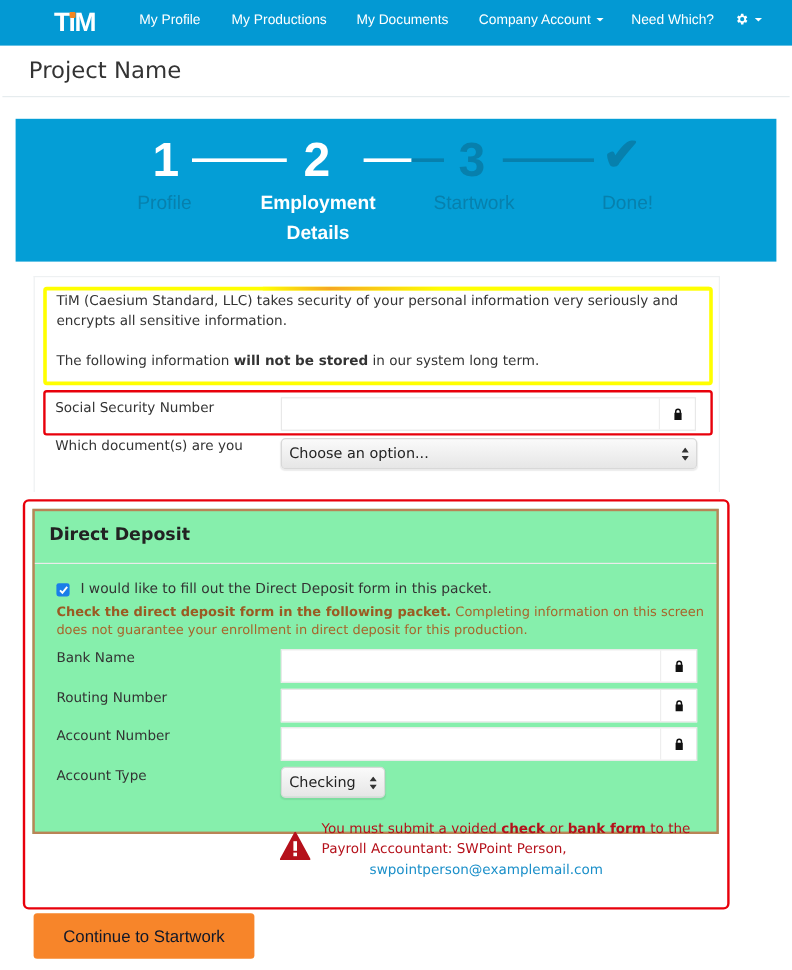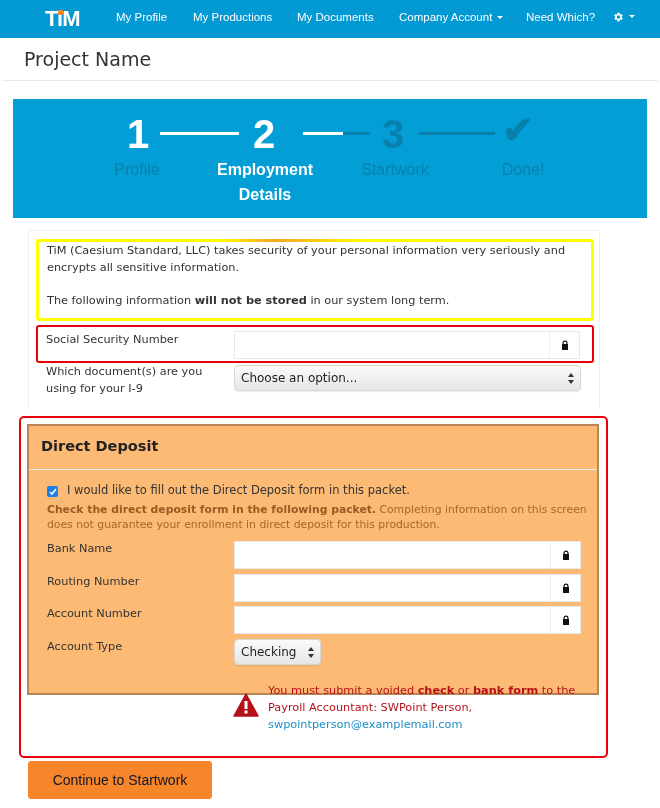--- a/index.html
+++ b/index.html
@@ -38,32 +38,32 @@
   .lock-input { position: absolute; height: 28px; background: #fff; border: 1px solid #e8e8e8; }
   .lock-input input { position: absolute; left: 0; top: 0; width: calc(100% - 30px); height: 100%; border: none; background: transparent; outline: none; padding: 0 6px; font-size: 12px; }
   .lock-input .addon { position: absolute; right: 0; top: 0; width: 30px; height: 100%; border-left: 1px solid #eee; display: flex; align-items: center; justify-content: center; }
   .lock-svg { width: 8px; height: 10px; }
 
   .select { position: absolute; height: 26px; border: 1px solid #d8d8d8; border-radius: 4px; background: linear-gradient(#fafafa, #e6e6e6); font-size: 12px; color: #222; padding: 5px 6px; box-shadow: 0 1px 1px rgba(0,0,0,0.08); cursor: pointer; }
   .select .updown { position: absolute; right: 6px; top: 7px; width: 6px; height: 11px; }
 
   
   .dd-outer { position: absolute; left: 19px; top: 416px; width: 589px; height: 342px; border: 2px solid #e8000b; border-radius: 5px; }
-  .dd-panel { position: absolute; left: 27px; top: 424px; width: 572px; height: 271px; background: #fdba74; border: 2px solid #b98456; }
+  .dd-panel { position: absolute; left: 27px; top: 424px; width: 572px; height: 271px; background: #86efac; border: 2px solid #b98456; }
   .dd-head { position: absolute; left: 0; top: 0; width: 100%; height: 44px; border-bottom: 1px solid #ebebeb; }
   .dd-title { position: absolute; left: 12px; top: 12px; font-size: 14.5px; font-weight: bold; color: #222; }
   .checkbox { position: absolute; left: 47px; top: 486px; width: 11px; height: 11px; background: #1a7ee8; border-radius: 2px; display: flex; align-items: center; justify-content: center; cursor: pointer; }
   .checkbox svg { width: 8px; height: 8px; }
   .warn-text { position: absolute; left: 47px; top: 502px; width: 540px; font-size: 10.8px; line-height: 15px; color: #a8652b; }
   .warn-text b { font-weight: bold; color: #9b5a22; }
 
   .alert-icon { position: absolute; left: 233px; top: 693px; width: 26px; height: 24px; }
   .alert-text { position: absolute; left: 268px; top: 682px; width: 320px; font-size: 11.3px; line-height: 17px; color: #b5111b; }
   .alert-text b { font-weight: bold; }
-  .alert-text a { color: #1a8fc9; text-decoration: none; }
+  .alert-text a { color: #1a8fc9; text-decoration: none; margin-left: 40px; }
 
   .continue-btn { position: absolute; left: 28px; top: 761px; width: 184px; height: 38px; background: #f7852a; border-radius: 3px; color: #0f172a; font-size: 14px; display: flex; align-items: center; justify-content: center; cursor: pointer; border: none; }
 </style>
 </head>
 <body>
 
 <div class="navbar">
   <div class="logo">
     <span>TiM</span>
     <span class="dot"></span>
@@ -116,21 +116,20 @@
   <input type="text" value="" style="">
   <span class="addon">
       <svg class="lock-svg" viewBox="0 0 8 10">
         <path d="M1.5 4V3a2.5 2.5 0 015 0v1h.5v6H1V4zM2.7 4h2.6V3a1.3 1.3 0 00-2.6 0z" fill="#111"></path>
       </svg>
     </span>
 </div>
 
 <div class="label" style="left:46px; top:363px">
   <div>Which document(s) are you</div>
-  <div>using for your I-9</div>
 </div>
 <div class="select" style="left:234px; top:365px; width:347px">
   <span>Choose an option...</span>
   <svg class="updown" viewBox="0 0 6 11">
       <path d="M3 0L6 4H0z M3 11L0 7h6z" fill="#333"></path>
     </svg>
 </div>
 
 <div class="dd-outer"></div>
 <div class="dd-panel">

